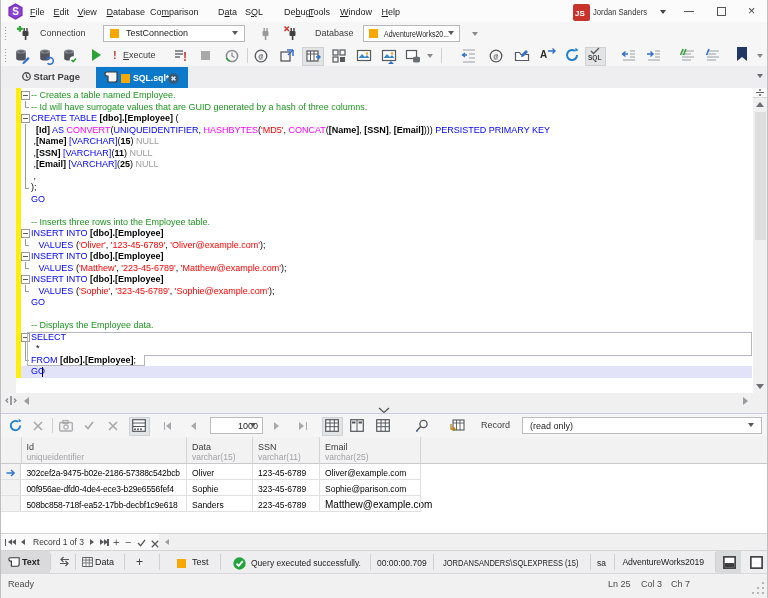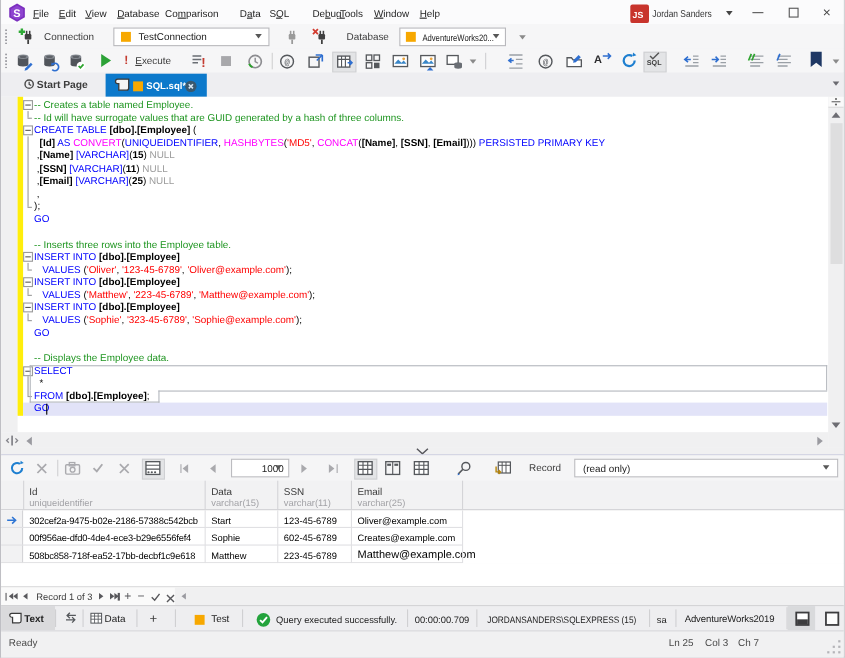--- a/index.html
+++ b/index.html
@@ -346,31 +346,31 @@
 <div class="a" style="left:325px;top:451.5px;color:#a2a2a6;font-size:8.5px">varchar(25)</div>
 <div class="a" style="left:21px;top:437.0px;width:1px;height:26.5px;background:#d4d4d7"></div>
 <div class="a" style="left:186px;top:437.0px;width:1px;height:26.5px;background:#d4d4d7"></div>
 <div class="a" style="left:252px;top:437.0px;width:1px;height:26.5px;background:#d4d4d7"></div>
 <div class="a" style="left:319px;top:437.0px;width:1px;height:26.5px;background:#d4d4d7"></div>
 <div class="a" style="left:420px;top:437.0px;width:1px;height:26.5px;background:#d4d4d7"></div>
 <div class="a" style="left:1px;top:464.0px;width:766px;height:48.0px;background:#fff"></div>
 <div class="a" style="left:1px;top:464.0px;width:20px;height:48.0px;background:#f2f2f3;border-right:1px solid #d4d4d7"></div>
 <div class="a" style="left:1px;top:479.0px;width:419px;height:1px;background:#e0e0e3"></div>
 <div class="a mono2" style="left:26.5px;top:468.0px;color:#000;font-size:8.5px;letter-spacing:-0.15px">302cef2a-9475-b02e-2186-57388c542bcb</div>
-<div class="a" style="left:192px;top:467.5px;color:#000;font-size:8.5px">Start</div>
+<div class="a" style="left:192px;top:467.5px;color:#000;font-size:8.5px">Oliver</div>
 <div class="a" style="left:258px;top:467.5px;color:#000;font-size:8.5px">123-45-6789</div>
 <div class="a" style="left:325px;top:467.5px;color:#000;font-size:8.5px">Oliver@example.com</div>
 <div class="a" style="left:1px;top:495.0px;width:419px;height:1px;background:#e0e0e3"></div>
 <div class="a mono2" style="left:26.5px;top:484.0px;color:#000;font-size:8.5px;letter-spacing:-0.15px">00f956ae-dfd0-4de4-ece3-b29e6556fef4</div>
 <div class="a" style="left:192px;top:483.5px;color:#000;font-size:8.5px">Sophie</div>
-<div class="a" style="left:258px;top:483.5px;color:#000;font-size:8.5px">602-45-6789</div>
-<div class="a" style="left:325px;top:483.5px;color:#000;font-size:8.5px">Creates@example.com</div>
+<div class="a" style="left:258px;top:483.5px;color:#000;font-size:8.5px">323-45-6789</div>
+<div class="a" style="left:325px;top:483.5px;color:#000;font-size:8.5px">Sophie@parison.com</div>
 <div class="a" style="left:1px;top:511.0px;width:419px;height:1px;background:#e0e0e3"></div>
 <div class="a mono2" style="left:26.5px;top:500.0px;color:#000;font-size:8.5px;letter-spacing:-0.15px">508bc858-718f-ea52-17bb-decbf1c9e618</div>
-<div class="a" style="left:192px;top:499.5px;color:#000;font-size:8.5px">Matthew</div>
+<div class="a" style="left:192px;top:499.5px;color:#000;font-size:8.5px">Sanders</div>
 <div class="a" style="left:258px;top:499.5px;color:#000;font-size:8.5px">223-45-6789</div>
 <div class="a" style="left:325px;top:499px;color:#000;font-size:10px">Matthew@example.com</div>
 <div class="a" style="left:186px;top:464.0px;width:1px;height:48.0px;background:#e0e0e3"></div>
 <div class="a" style="left:252px;top:464.0px;width:1px;height:48.0px;background:#e0e0e3"></div>
 <div class="a" style="left:319px;top:464.0px;width:1px;height:48.0px;background:#e0e0e3"></div>
 <div class="a" style="left:420px;top:464.0px;width:1px;height:48.0px;background:#e0e0e3"></div>
 <svg class="a" style="left:6px;top:468.5px" width="11" height="8" viewBox="0 0 11 8">
     <path d="M0.5 4 h7 M5 1 l3.2 3 L5 7" stroke="#2e75d4" stroke-width="1.4" fill="none"></path>
   </svg>
 <div class="a" style="left:1px;top:512.0px;width:766px;height:21.0px;background:#fff"></div>

